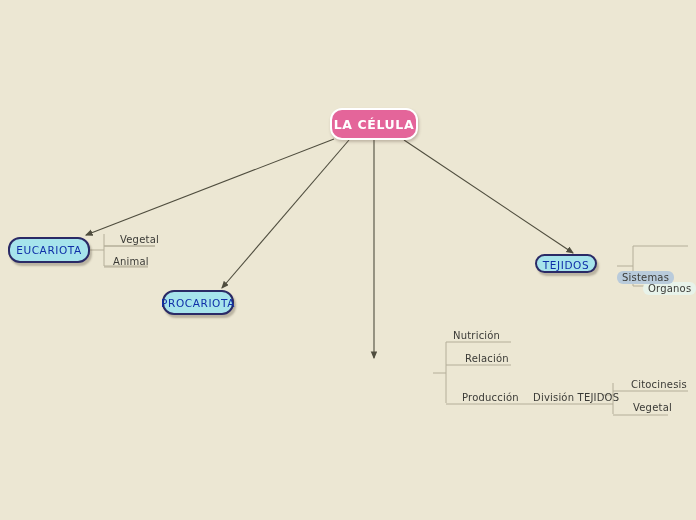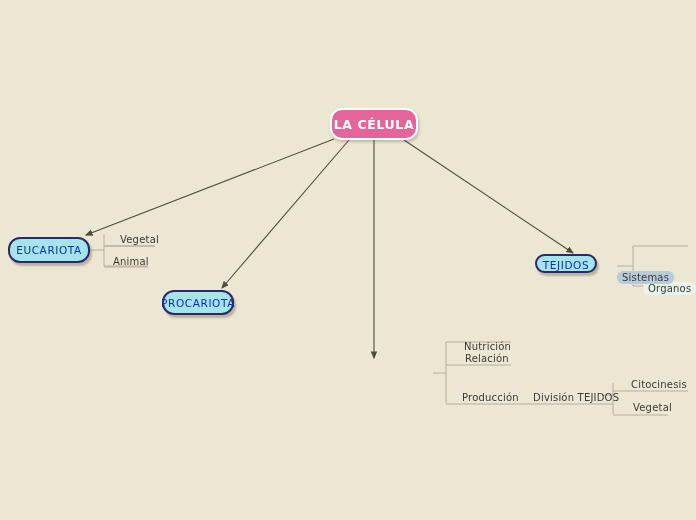--- a/index.html
+++ b/index.html
@@ -124,21 +124,21 @@
   <div class="node node-branch" style="left:535px; top:254px; width:62px; height:19px;align-items:flex-end;">
     <span>TEJIDOS</span>
   </div>
 
   <div class="leaf" style="left:115px; top:233px;">Vegetal</div>
   <div class="leaf" style="left:108px; top:255px;">Animal</div>
 
   <div class="leaf leaf-hl-light" style="left:643px; top:249px;margin-top:33px;">Órganos</div>
   <div class="leaf leaf-hl-blue" style="left:617px; top:271px;">Sistemas</div>
 
-  <div class="leaf" style="left:459px; top:329px;margin-top:11px;">Nutrición</div>
+  <div class="leaf" style="left:448px; top:329px;">Nutrición</div>
   <div class="leaf" style="left:460px; top:352px;">Relación</div>
   <div class="leaf" style="left:457px; top:391px;">Producción</div>
 
   <div class="leaf" style="left:528px; top:391px;">División TEJIDOS</div>
   <div class="leaf" style="left:626px; top:378px;">Citocinesis</div>
   <div class="leaf" style="left:628px; top:401px;">Vegetal</div>
 
 </div>
 
 </body></html>

